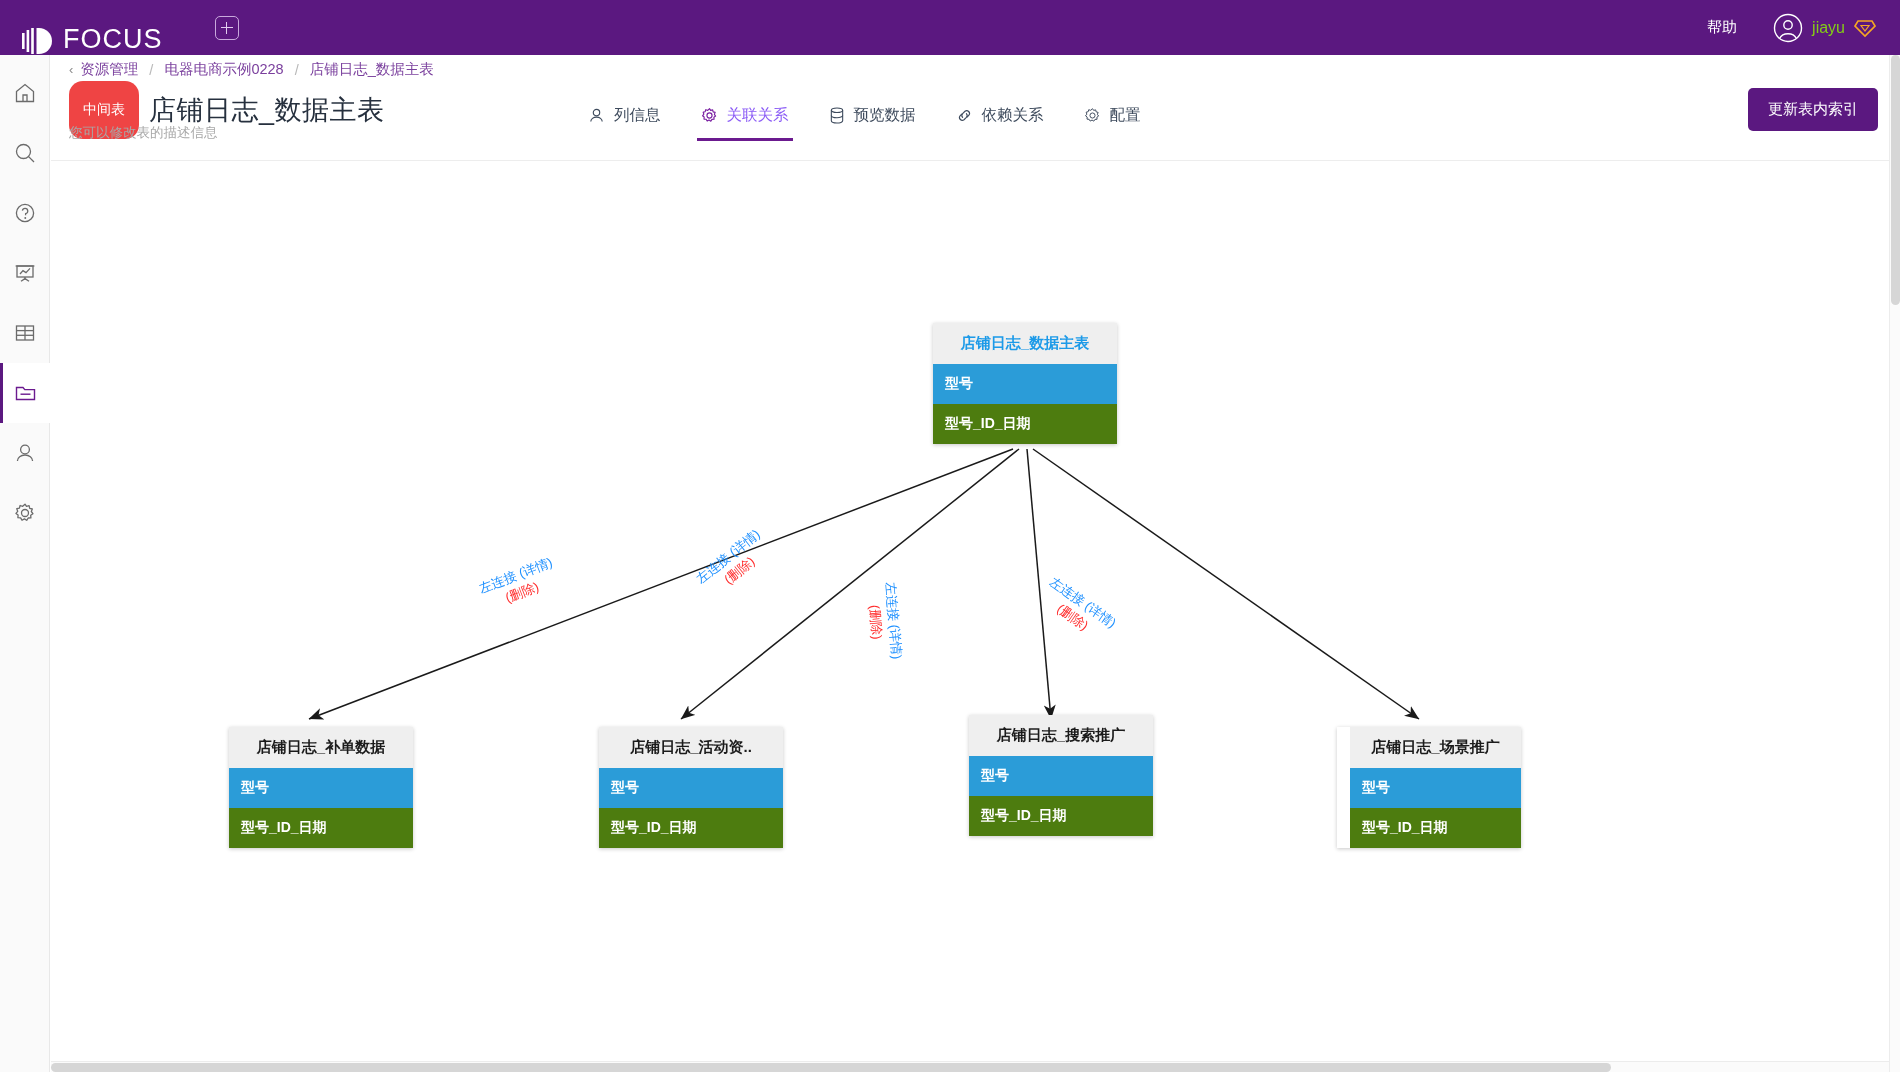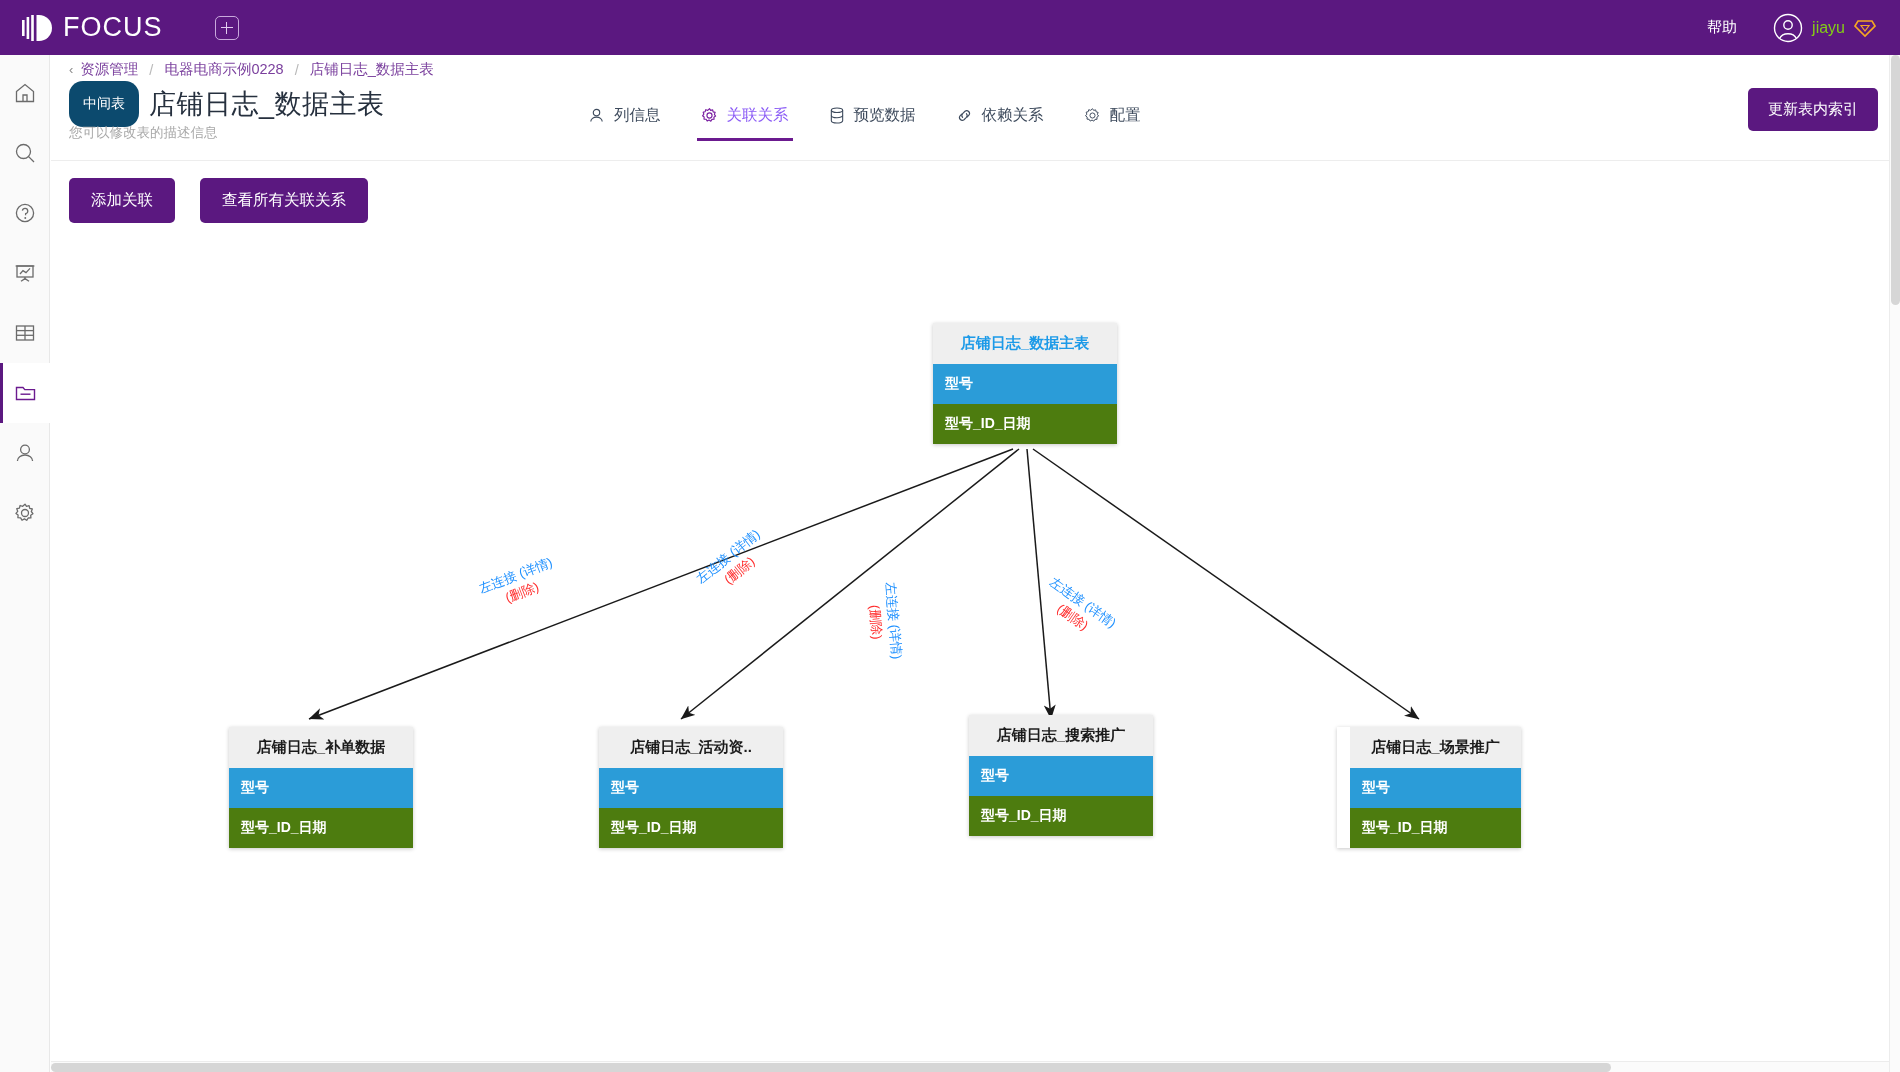--- a/index.html
+++ b/index.html
@@ -12,21 +12,21 @@
   }
 
   
   .topbar {
     position: absolute; top: 0; left: 0;
     width: 1900px; height: 55px;
     background: #5b1880;
     display: flex; align-items: center;
   }
   .brand {
-    display: flex; align-items: center;
+    display: flex; align-items: flex-end;
     margin-left: 22px;
     height: 55px;
   }
   .brand-mark { display: block; }
   .brand-text {
     color: #ffffff;
     font-size: 27px;
     letter-spacing: 1px;
     margin-left: 7px;
     font-weight: 400;
@@ -96,23 +96,23 @@
   .bc-caret { color: #8d8d8d; margin-right: 7px; font-size: 13px; }
   .bc-link { color: #7a3f9d; cursor: pointer; }
   .bc-sep { color: #b9b9b9; margin: 0 11px; }
   .bc-current { color: #7a3f9d; cursor: pointer; }
 
   .title-row {
     position: absolute; top: 26px; left: 18px;
     display: flex; align-items: center; gap: 10px;
   }
   .badge {
-    background: #0c4a6e; color: #fff;
+    background: #ef4444; color: #fff;
     font-size: 14px;
-    padding: 14px 14px;
+    padding: 20px 14px;
     border-radius: 14px;
     white-space: nowrap;
   }
   .page-title {
     font-size: 27px; color: #26303e; font-weight: 400;
     letter-spacing: 0.5px;
   }
   .subtitle {
     position: absolute; top: 69px; left: 18px;
     font-size: 13.5px; color: #a8a8a8;
@@ -379,24 +379,20 @@
           <circle cx="11" cy="11" r="3.3" fill="none" stroke="#3d4a5c" stroke-width="1.25"></circle>
           <path d="M11 2.2 l1.5 2.2 2.6-.7 .6 2.6 2.6 .7 -1 2.5 1.6 2.2 -2.2 1.5 .2 2.7 -2.7 .1 -1.5 2.3 -2.3-1.4 -2.4 1.3 -1.4-2.3 -2.7-.2 .2-2.7 -2.1-1.6 1.7-2.1 -.9-2.6 2.6-.6 .7-2.6 2.6 .8 Z" fill="none" stroke="#3d4a5c" stroke-width="1.25" stroke-linejoin="round"></path>
         </svg>
         <span>配置</span>
       </div>
     </div>
 
     <button class="update-index-btn">更新表内索引</button>
   </div>
 
-  <div class="action-bar">
-    <button class="pbtn">添加关联</button>
-    <button class="pbtn">查看所有关联关系</button>
-  </div>
 
   <div class="canvas">
 
     <svg class="edges" viewBox="0 0 1849 837">
       <defs>
         <marker id="arw" markerWidth="11" markerHeight="11" refX="9.4" refY="4" orient="auto" markerUnits="strokeWidth">
           <path d="M0,0 L9.6,4 L0,8 L2.6,4 Z" fill="#1a1a1a"></path>
         </marker>
       </defs>
       <g stroke="#1a1a1a" stroke-width="1.5" fill="none" marker-end="url(#arw)">

